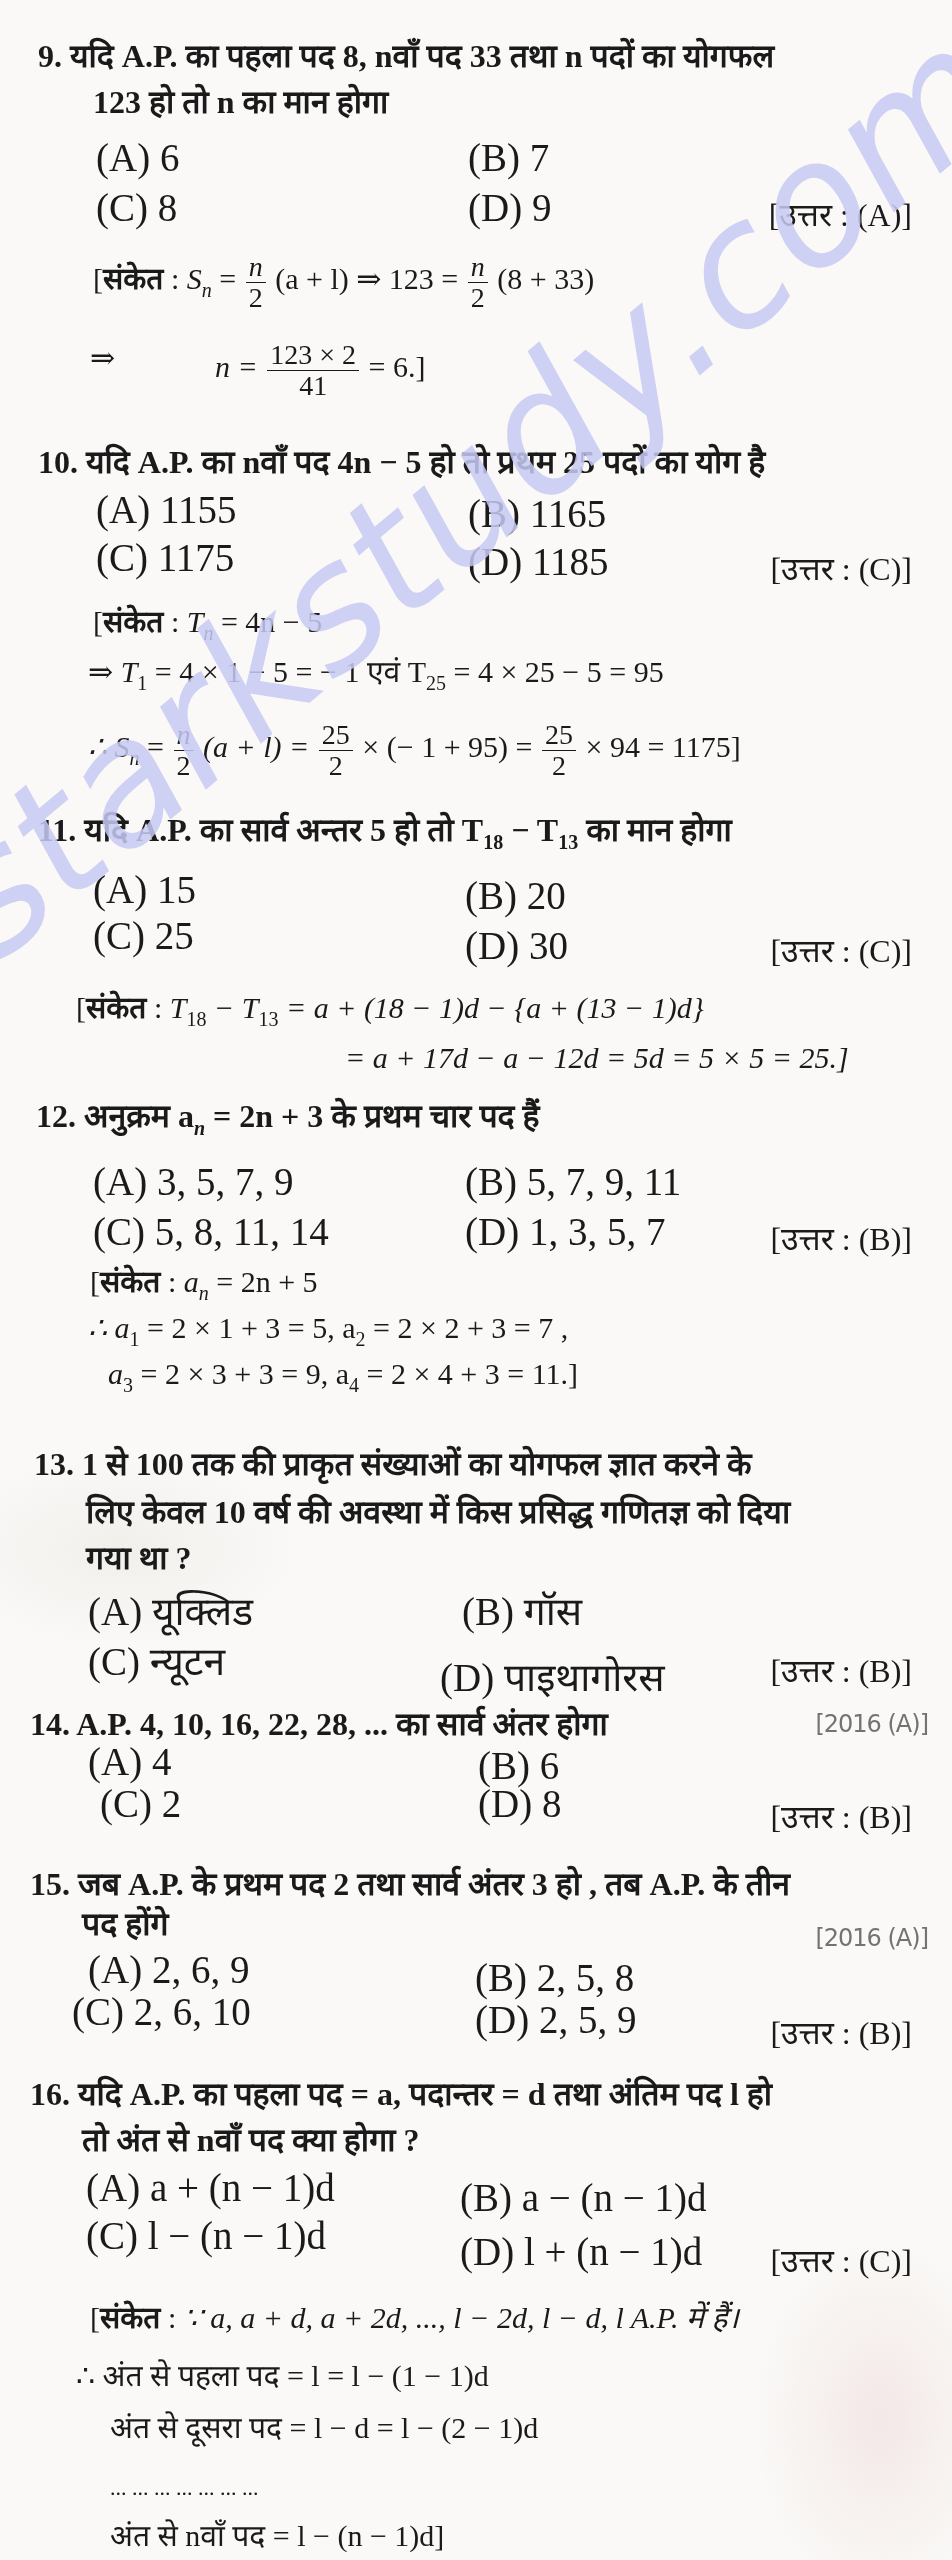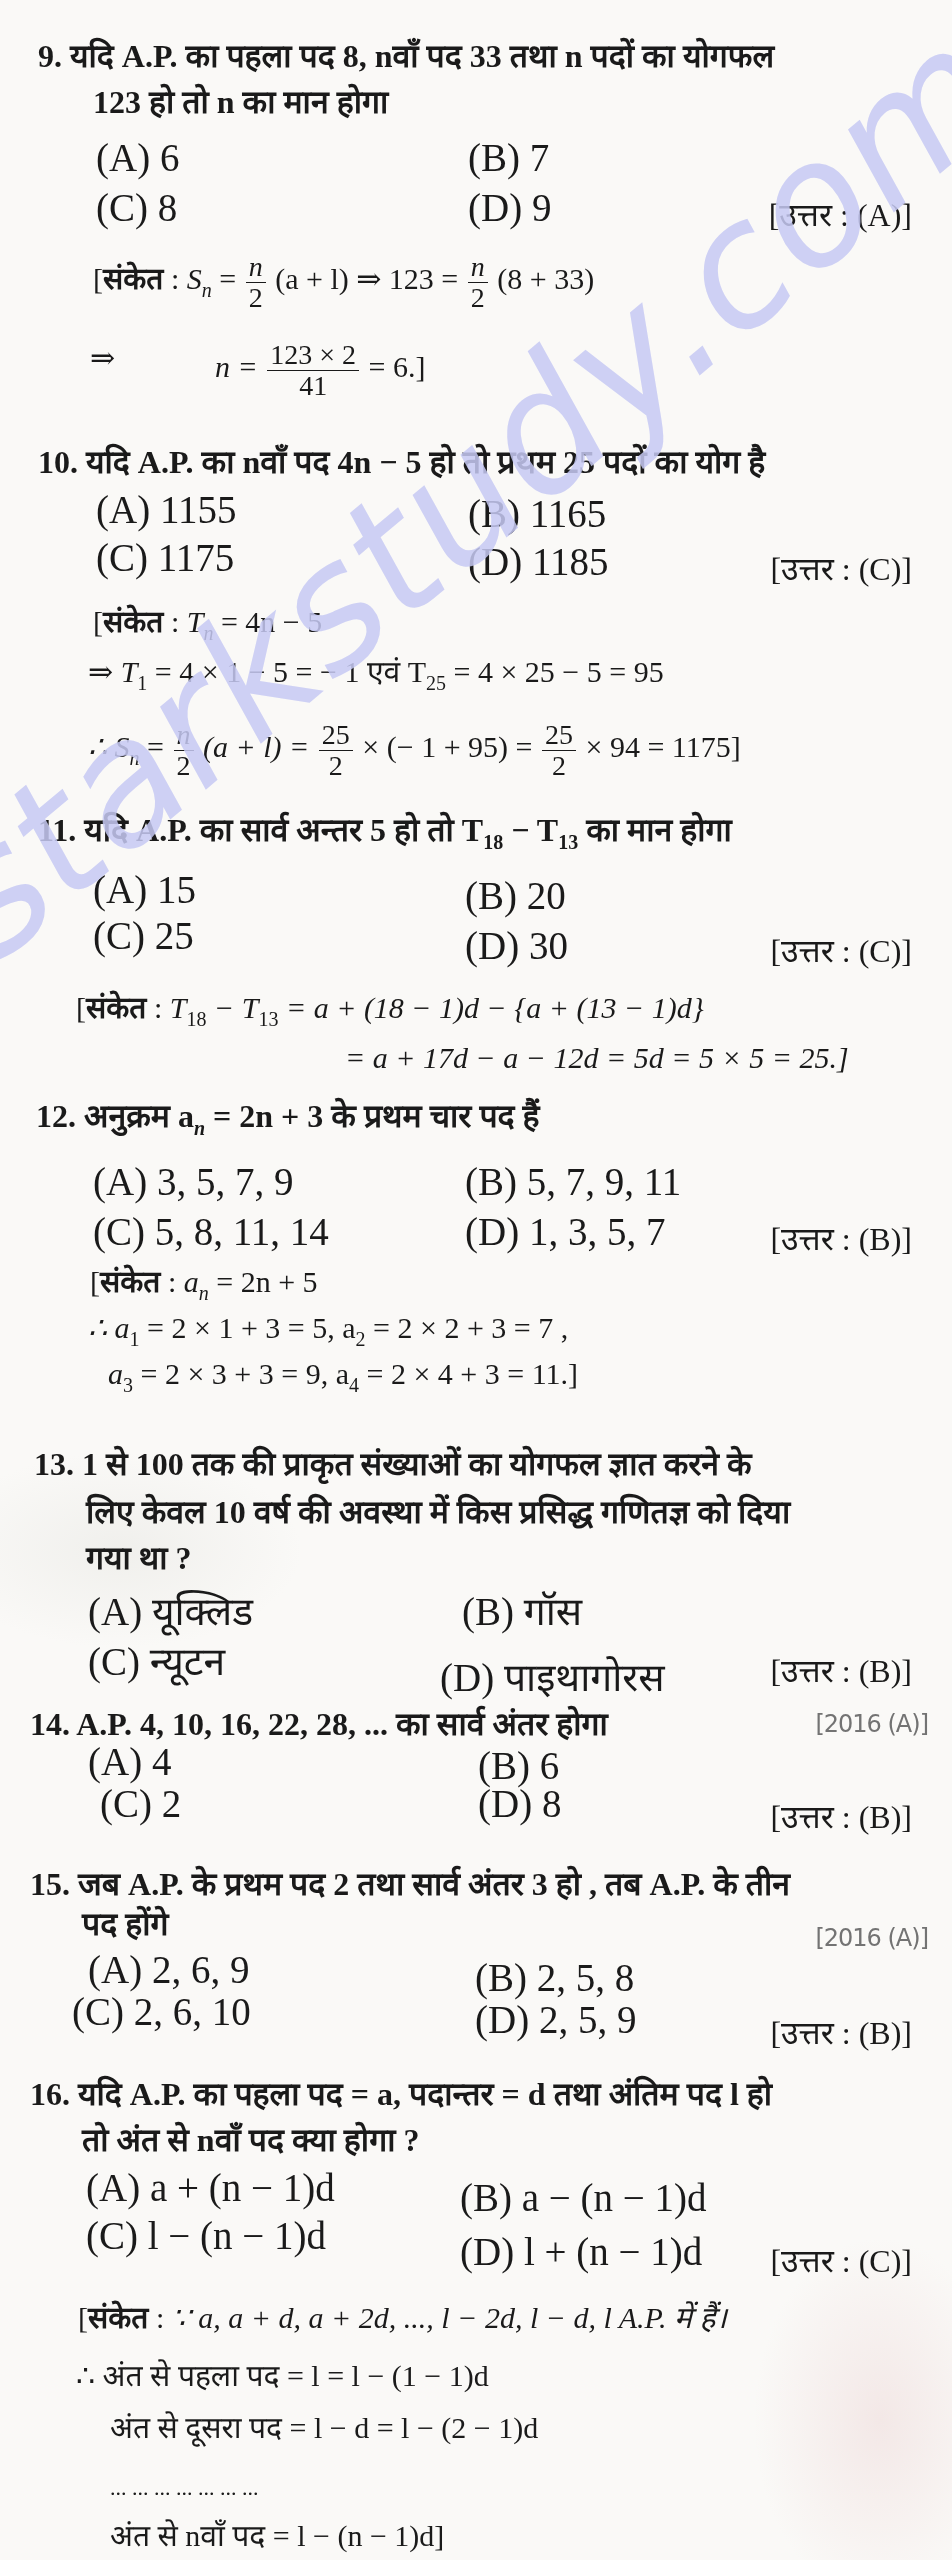--- a/index.html
+++ b/index.html
@@ -184,21 +184,21 @@
     <div class="ln q" style="left:30px;top:2076px;">
       <span>16.</span>
       <span>यदि A.P. का पहला पद = a, पदान्तर = d तथा अंतिम पद l हो</span>
     </div>
     <div class="ln q" style="left:82px;top:2122px;">तो अंत से nवाँ पद क्या होगा ?</div>
     <div class="ln opt" style="left:86px;top:2170px;">(A) a + (n − 1)d</div>
     <div class="ln opt" style="left:460px;top:2180px;">(B) a − (n − 1)d</div>
     <div class="ln opt" style="left:86px;top:2218px;">(C) l − (n − 1)d</div>
     <div class="ln opt" style="left:460px;top:2234px;">(D) l + (n − 1)d</div>
     <div class="ans" style="top:2238px;">[उत्तर : (C)]</div>
-    <div class="ln hint" style="left:78px;top:2300px;">
+    <div class="ln hint" style="left:90px;top:2300px;">
       <span>[</span><b>संकेत</b><span> : </span><i>∵  a, a + d, a + 2d, ..., l − 2d, l − d, l A.P. में हैं।</i>
     </div>
     <div class="ln hint" style="left:76px;top:2358px;">∴  अंत से पहला पद = l = l − (1 − 1)d</div>
     <div class="ln hint" style="left:110px;top:2410px;">अंत से दूसरा पद = l − d = l − (2 − 1)d</div>
     <div class="ln hint" style="left:110px;top:2470px;font-size:22px;">...     ...     ...     ...     ...     ...     ...</div>
     <div class="ln hint" style="left:110px;top:2518px;">अंत से nवाँ पद = l − (n − 1)d]</div>
   </section>
 </div>
 
 <div class="watermark">starkstudy.com</div>

